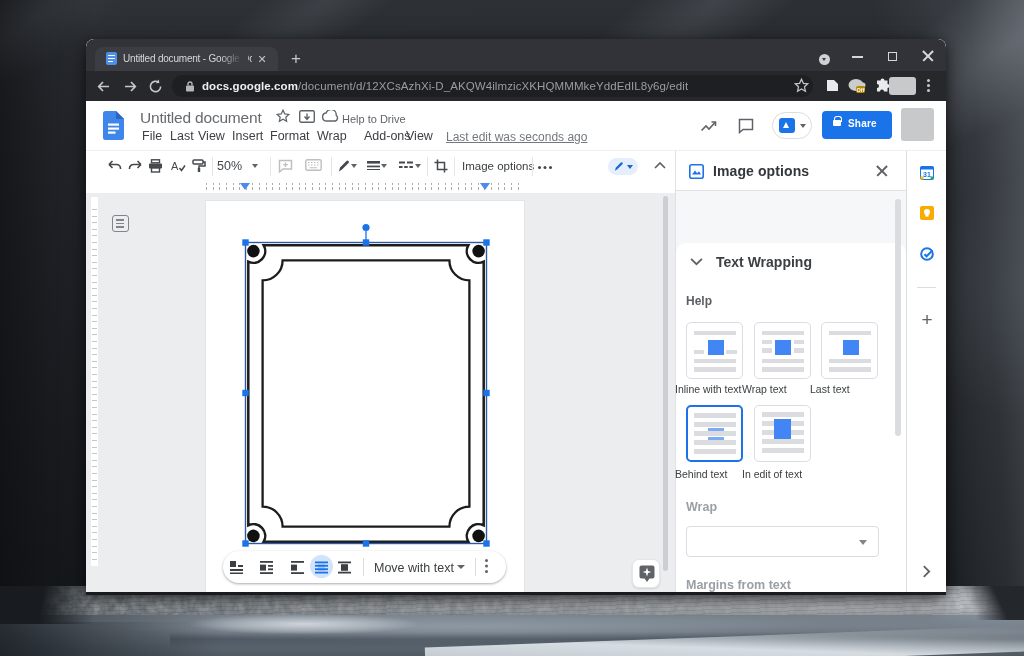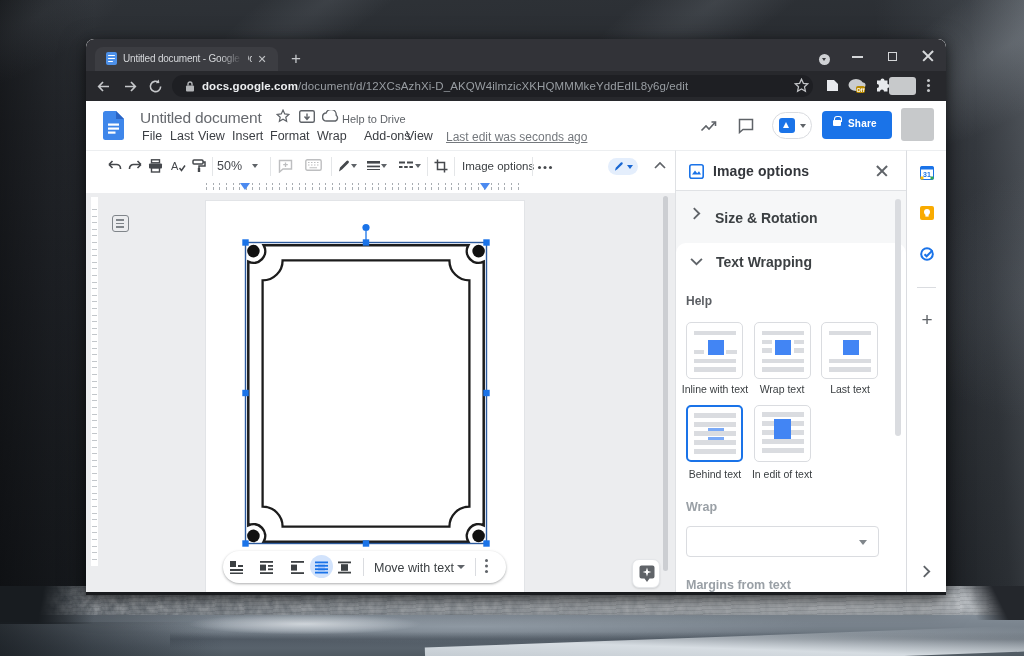--- a/index.html
+++ b/index.html
@@ -116,21 +116,21 @@
 .srrow{position:absolute;left:0;top:41px;width:100%;height:51px}
 .srrow .tx{position:absolute;left:39px;top:18px;font-size:14px;font-weight:bold;color:#3c4043}
 .wcard{position:absolute;left:0;top:92px;width:100%;bottom:0;background:#fff;border-radius:10px 10px 0 0}
 .twt{position:absolute;left:40px;top:11px;font-size:14px;font-weight:bold;color:#3c4043}
 .stylab{position:absolute;left:10px;top:51px;font-size:12px;font-weight:bold;color:#5b5e63}
 .thumb{position:absolute;width:57px;height:57px;background:#fff;border:1px solid #dadce0;border-radius:5px}
 .thumb.sel{border:2px solid #1a73e8}
 .thumb i{position:absolute;background:#dadce0}
 .thumb i.b{background:#4285f4}
 .thumb i.lb{background:#7baaf7}
-.tlab{position:absolute;font-size:10.5px;color:#3c4043;text-align:center;width:80px}
+.tlab{position:absolute;font-size:10.5px;color:#3c4043;width:80px}
 .wraplab{position:absolute;left:10px;font-size:12.5px;font-weight:bold;color:#9aa0a6}
 .wsel{position:absolute;left:10px;top:283px;width:193px;height:31px;border:1px solid #dadce0;border-radius:4px;background:#fff}
 .wsel:after{content:"";position:absolute;right:11px;top:13px;border-left:4px solid transparent;border-right:4px solid transparent;border-top:5px solid #80868b}
 .pscroll{position:absolute;left:219px;top:48px;width:6px;height:237px;background:#dadce0;border-radius:3px}
 .sidebar{position:absolute;left:820px;top:111px;width:40px;bottom:0;background:#fff;border-left:1px solid #dadce0;border-top:1px solid #eceef0}
 .sidebar svg{position:absolute;left:13px}
 .sbdiv{position:absolute;left:10px;top:136px;width:19px;height:1px;background:#dadce0}
 .sbplus{position:absolute;left:0;top:158px;width:40px;text-align:center;font-size:19px;color:#5f6368;font-weight:400}
 .sbchev{position:absolute;left:13px;top:414px;width:13px;height:13px;font-size:13px;color:#5f6368}
 </style></head><body>
@@ -414,26 +414,20 @@
       </div>
       <div class="panel">
         <div class="phead">
           <svg style="position:absolute;left:13px;top:13px" width="15" height="15" viewBox="0 0 15 15">
             <rect x="0.8" y="0.8" width="13.4" height="13.4" rx="2" fill="none" stroke="#1a73e8" stroke-width="1.6"></rect>
             <path d="M3 10.5 L6 6.5 L8.2 9.2 L10 7.3 L12 10.5 Z" fill="#1a73e8"></path>
           </svg>
           <div class="pt">Image options</div>
           <div class="px"></div>
         </div>
-        <div class="srrow">
-          <svg style="position:absolute;left:15px;top:15px" width="11" height="13" viewBox="0 0 8 12">
-            <path d="M1.5 1 L6.5 6 L1.5 11" stroke="#5f6368" stroke-width="1.7" fill="none"></path>
-          </svg>
-          <div class="tx">Size &amp; Rotation</div>
-        </div>
         <div class="wcard">
           <svg style="position:absolute;left:14px;top:13px" width="13" height="11" viewBox="0 0 12 8">
             <path d="M1 1.5 L6 6.5 L11 1.5" stroke="#5f6368" stroke-width="1.7" fill="none"></path>
           </svg>
           <div class="twt">Text Wrapping</div>
           <div class="stylab">Help</div>
           <div class="thumb" style="left:10px;top:78.5px">
             <i style="left:7px;top:8px;width:42px;height:4.8px"></i>
             <i class="b" style="left:20.5px;top:17px;width:16px;height:15px"></i>
             <i style="left:7px;top:27px;width:10px;height:4.8px"></i>

